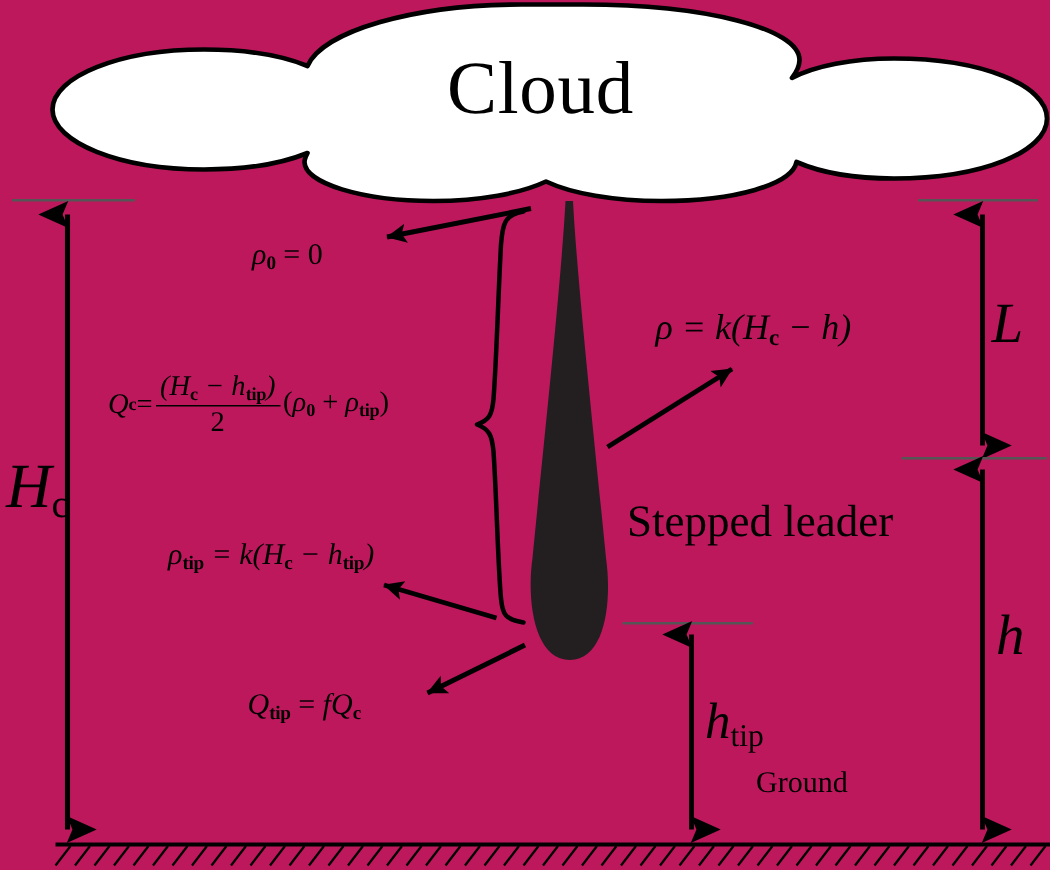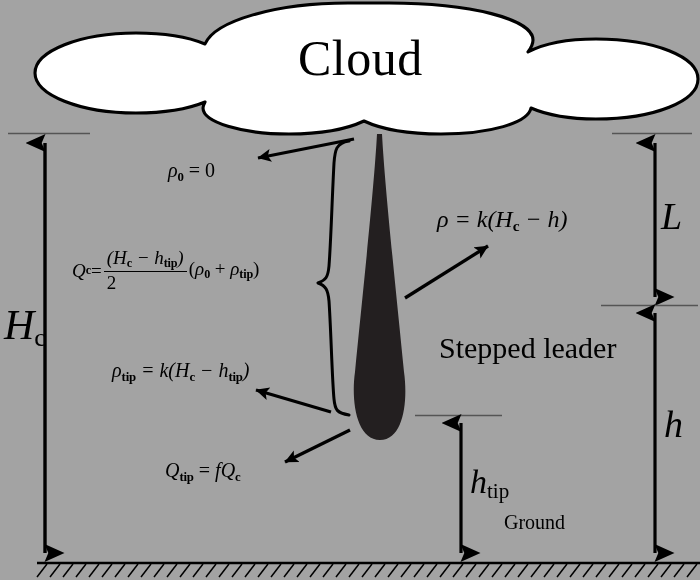--- a/index.html
+++ b/index.html
@@ -4,21 +4,21 @@
 <style>
   html, body {
     margin: 0;
     padding: 0;
     background: #ffffff;
   }
   #figure {
     position: relative;
     width: 700px;
     height: 580px;
-    background: #a3a3a3;
+    background: #be185d;
     overflow: hidden;
     font-family: "Liberation Serif", serif;
     color: #000000;
   }
   #figure svg {
     position: absolute;
     left: 0;
     top: 0;
   }
   .lbl {
@@ -31,21 +31,21 @@
   .ital  { font-style: italic; }
 
   
   #cloud-label {
     left: 298px; top: 33px;
     font-size: 50px;
     letter-spacing: 0.5px;
   }
   
   #stepped-leader-label {
-    left: 439px; top: 333px;
+    left: 418px; top: 333px;
     font-size: 30px;
   }
   
   #ground-label {
     left: 504px; top: 512px;
     font-size: 20px;
   }
   
   #hc-label {
     left: 4px; top: 304px;
@@ -102,21 +102,21 @@
     letter-spacing: -0.2px;
   }
   .sub-light {
     font-size: 0.62em;
     vertical-align: -0.26em;
     font-style: normal;
   }
   .frac {
     display: inline-flex;
     flex-direction: column;
-    align-items: flex-start;
+    align-items: center;
     vertical-align: middle;
     margin: 0 2px;
   }
   .frac .num {
     padding: 0 3px 1px 3px;
   }
   .frac .bar {
     width: 100%;
     height: 1.6px;
     background: #000;

